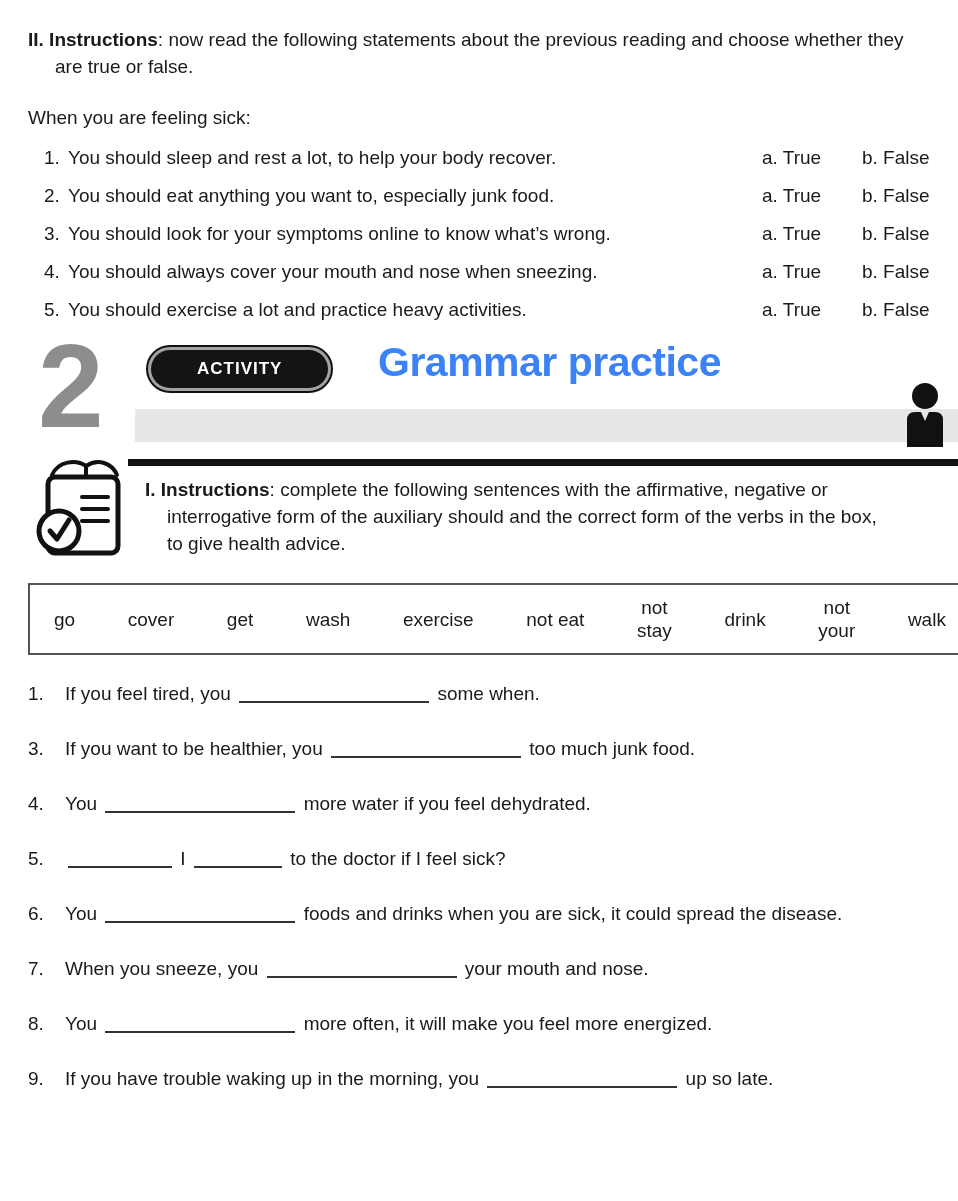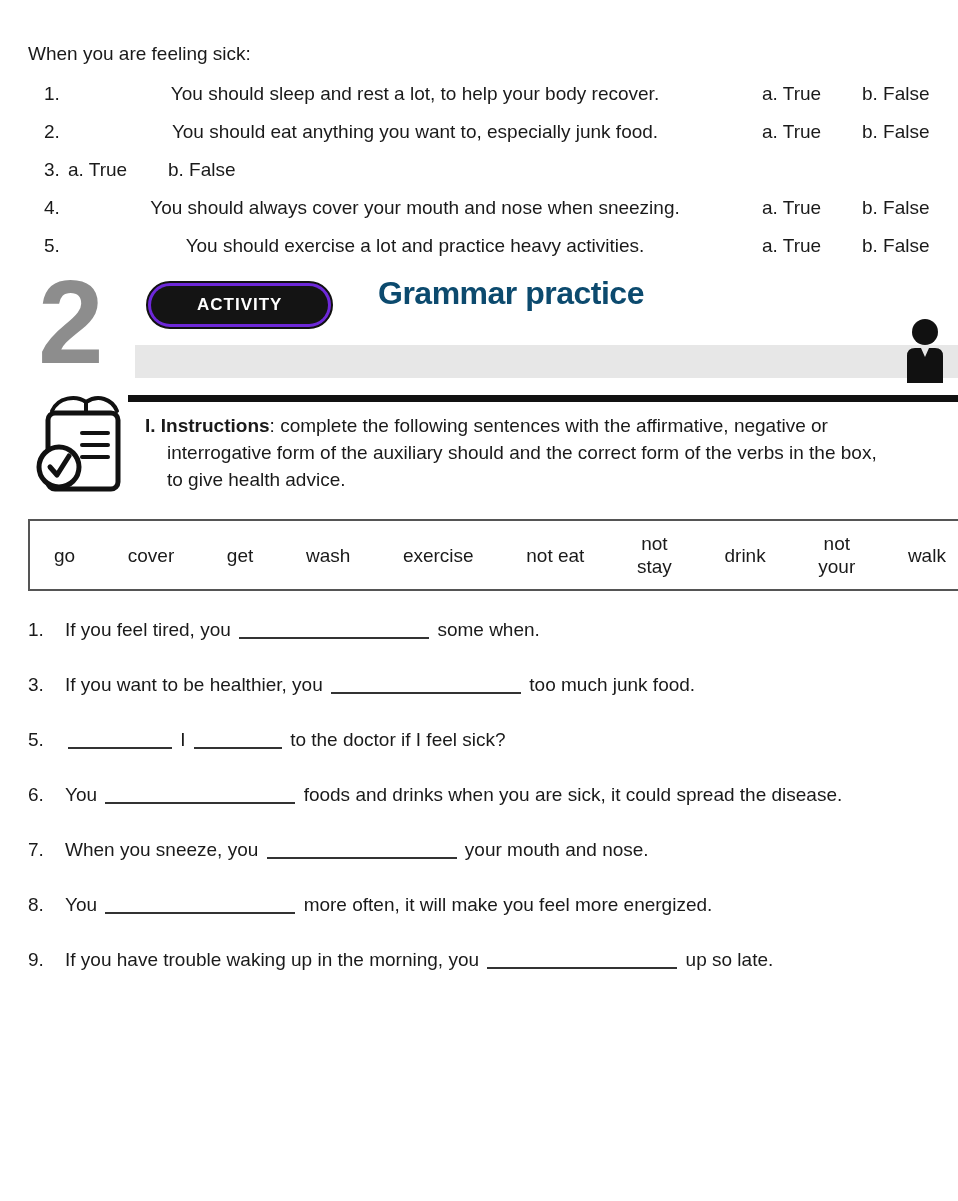--- a/index.html
+++ b/index.html
@@ -8,45 +8,45 @@
     font-family:"Liberation Sans", sans-serif;
     background:#ffffff; color:#1a1a1a;
     font-size:19px; overflow:hidden;
   }
   .page { position:relative; width:958px; height:1201px; padding:26px 0 0 28px; }
 
   
   .para-ii { padding-left:27px; text-indent:-27px; line-height:27px; }
   .nowrap { white-space:nowrap; }
   .blab { font-weight:bold; }
-  .intro { margin-top:14px; line-height:27px; }
+  .intro { margin-top:24px; line-height:27px; }
   .statements { margin-top:8px; padding-right:16px; }
   .stmt-row { display:flex; height:38px; line-height:38px; padding-left:16px; }
   .stmt-num { width:24px; }
-  .stmt-text { flex:1;text-align:center; }
+  .stmt-text { flex:1; }
   .opt-true { width:100px; }
   .opt-false { width:80px; }
 
   
   .activity { position:relative; height:112px; margin:8px 0 0 -28px; }
   .big-num {
     position:absolute; left:38px; top:-10px;
     font-size:118px; line-height:118px; font-weight:800; color:#8d8d8d;
   }
   .badge-outer {
     position:absolute; left:146px; top:8px;
-    border:2px solid #111; border-radius:26px; padding:3px; background:#6d28d9;
+    border:2px solid #111; border-radius:26px; padding:3px; background:#a3a3a3;
   }
   .badge-inner {
     background:#141414; color:#fff; border-radius:21px;
     padding:9px 46px; font-size:17px; font-weight:bold; letter-spacing:1px;
   }
   .act-title {
     position:absolute; left:378px; top:2px;
-    font-size:32px; font-weight:800; letter-spacing:-0.5px; color:#0c4a6e;
+    font-size:41px; font-weight:800; letter-spacing:-0.5px; color:#3b82f6;
     white-space:nowrap;
   }
   .gray-bar { position:absolute; left:135px; right:0; top:72px; height:33px; background:#e7e7e7; }
   .person { position:absolute; right:10px; top:46px; }
 
   
   .sec1 { position:relative; margin:10px 0 0 -28px; }
   .black-bar { margin-left:128px; height:7px; background:#111; }
   .notebook { position:absolute; left:28px; top:-2px; }
   .para-i { margin:10px 16px 0 145px; padding-left:22px; text-indent:-22px; line-height:27px; }
@@ -69,38 +69,43 @@
     border-bottom:2px solid #333; vertical-align:-3px; margin:0 3px;
   }
   .blank.b-sm { width:104px; }
   .blank.b-xs { width:88px; }
 </style>
 </head>
 <body>
 
 <div class="page">
 
+  <p class="para-ii">
+    <span class="nowrap"><span class="blab">II. Instructions</span><span>: now read the following statements about the previous reading and choose whether they</span></span><br>
+    <span>are true or false.</span>
+  </p>
 
   <p class="intro">When you are feeling sick:</p>
 
   <div class="statements">
     <div class="stmt-row">
       <span class="stmt-num">1.</span>
       <span class="stmt-text">You should sleep and rest a lot, to help your body recover.</span>
       <span class="opt-true">a. True</span>
       <span class="opt-false">b. False</span>
     </div>
     <div class="stmt-row">
       <span class="stmt-num">2.</span>
       <span class="stmt-text">You should eat anything you want to, especially junk food.</span>
       <span class="opt-true">a. True</span>
       <span class="opt-false">b. False</span>
     </div>
     <div class="stmt-row">
       <span class="stmt-num">3.</span>
+      <span class="stmt-text">You should look for your symptoms online to know what’s wrong.</span>
       <span class="opt-true">a. True</span>
       <span class="opt-false">b. False</span>
     </div>
     <div class="stmt-row">
       <span class="stmt-num">4.</span>
       <span class="stmt-text">You should always cover your mouth and nose when sneezing.</span>
       <span class="opt-true">a. True</span>
       <span class="opt-false">b. False</span>
     </div>
     <div class="stmt-row">
@@ -164,20 +169,23 @@
   </div>
 
   <div class="sentences">
     <div class="sent">
       <span class="num">1.</span><span>If you feel tired, you</span> <span class="blank"></span> <span>some when.</span>
     </div>
     <div class="sent">
       <span class="num">3.</span><span>If you want to be healthier, you</span> <span class="blank"></span> <span>too much junk food.</span>
     </div>
     <div class="sent">
+      <span class="num">4.</span><span>You</span> <span class="blank"></span> <span>more water if you feel dehydrated.</span>
+    </div>
+    <div class="sent">
       <span class="num">5.</span><span class="blank b-sm"></span> <span>I</span> <span class="blank b-xs"></span> <span>to the doctor if I feel sick?</span>
     </div>
     <div class="sent">
       <span class="num">6.</span><span>You</span> <span class="blank"></span> <span>foods and drinks when you are sick, it could spread the disease.</span>
     </div>
     <div class="sent">
       <span class="num">7.</span><span>When you sneeze, you</span> <span class="blank"></span> <span>your mouth and nose.</span>
     </div>
     <div class="sent">
       <span class="num">8.</span><span>You</span> <span class="blank"></span> <span>more often, it will make you feel more energized.</span>

